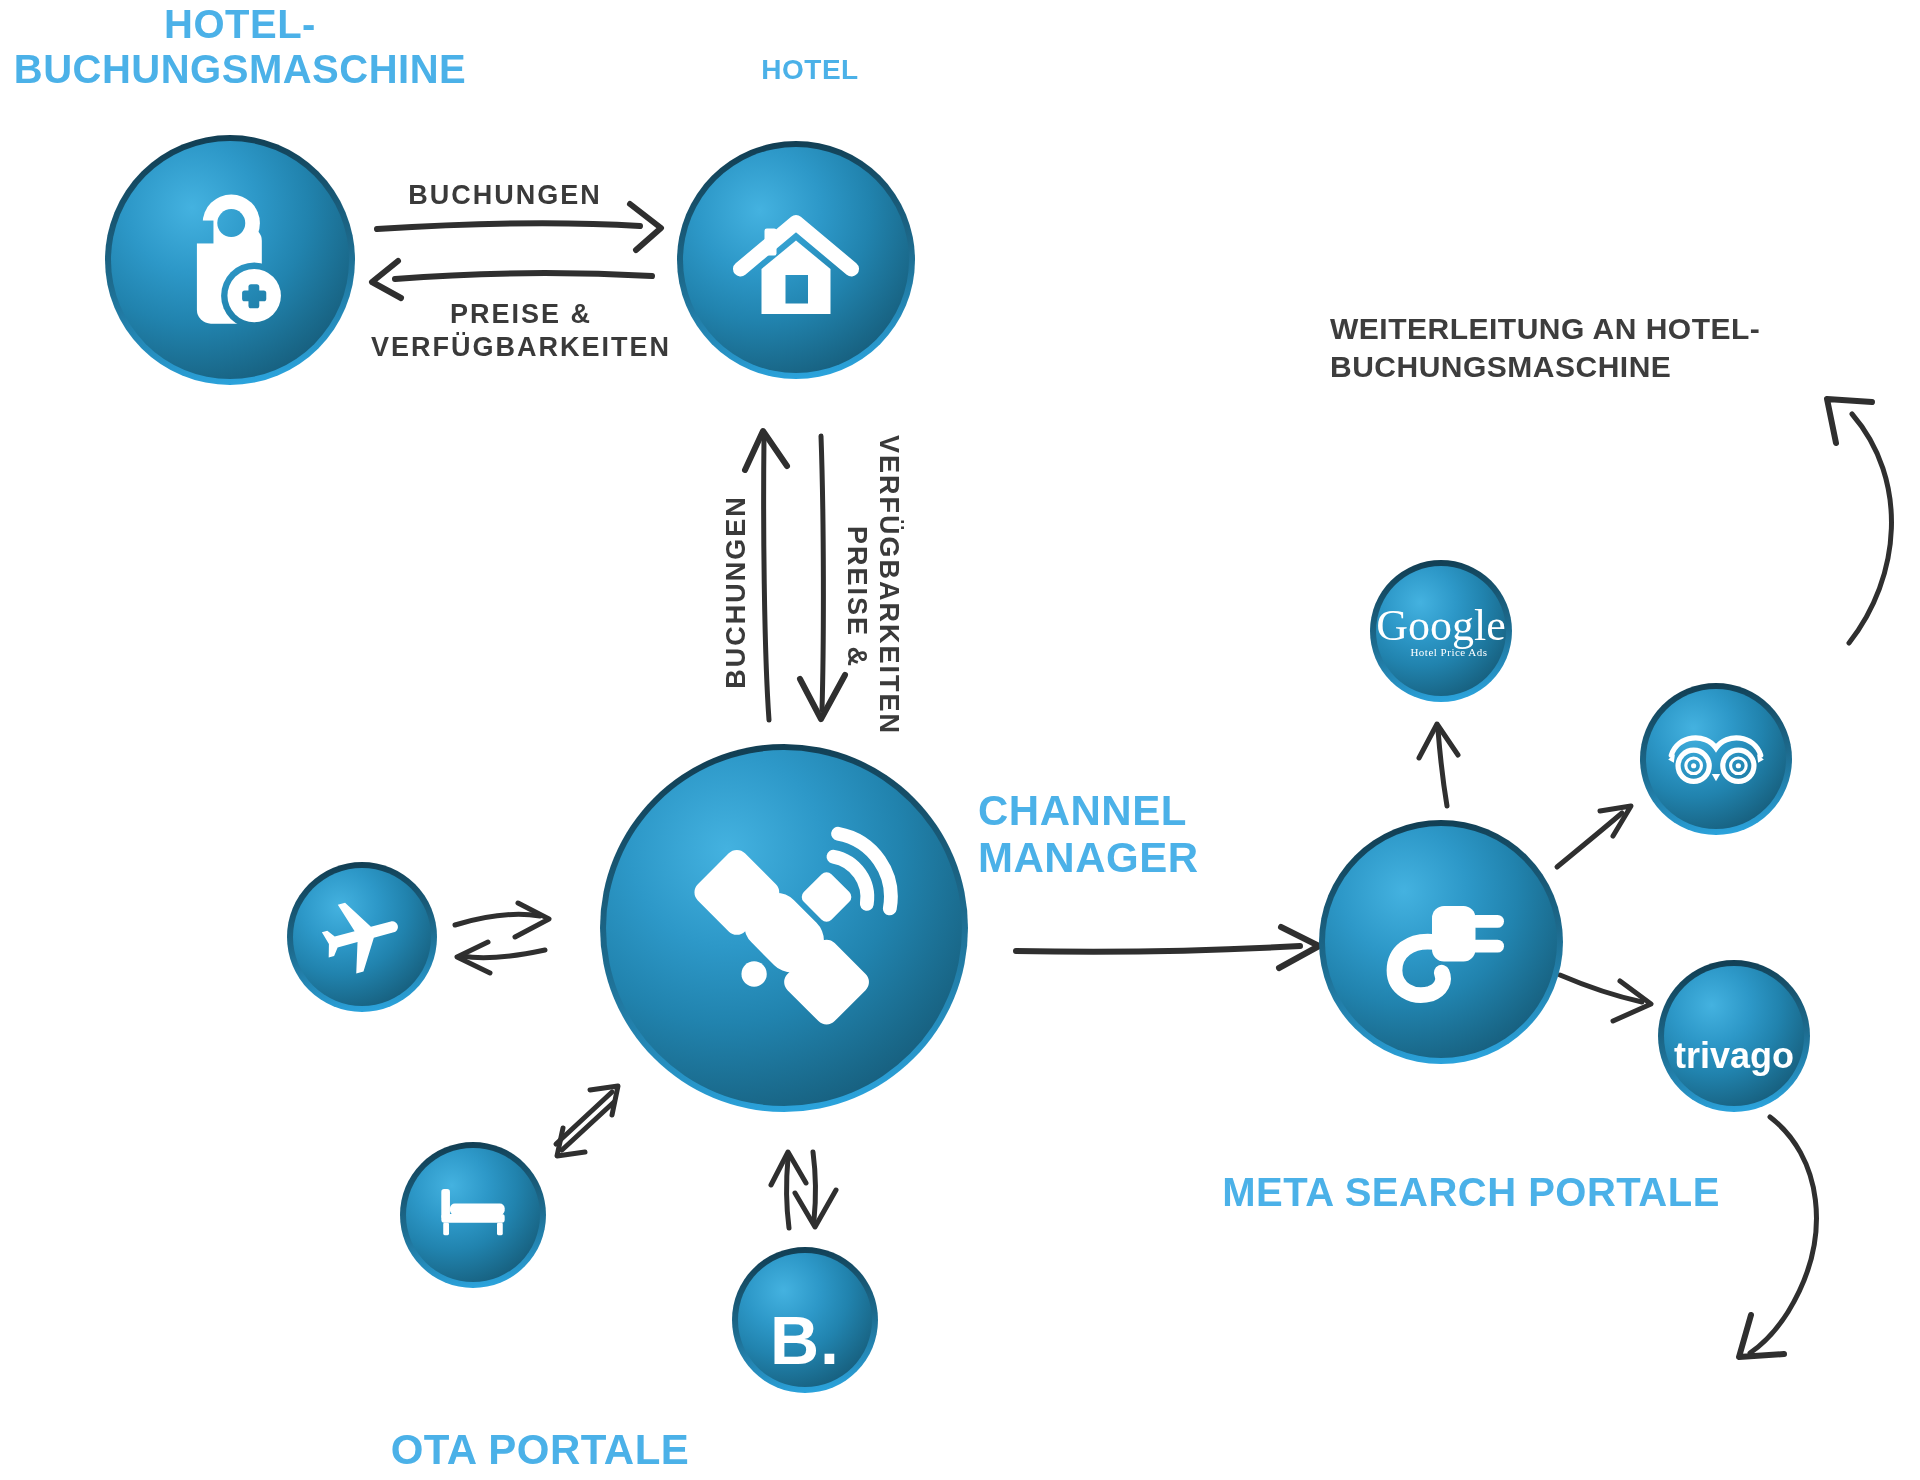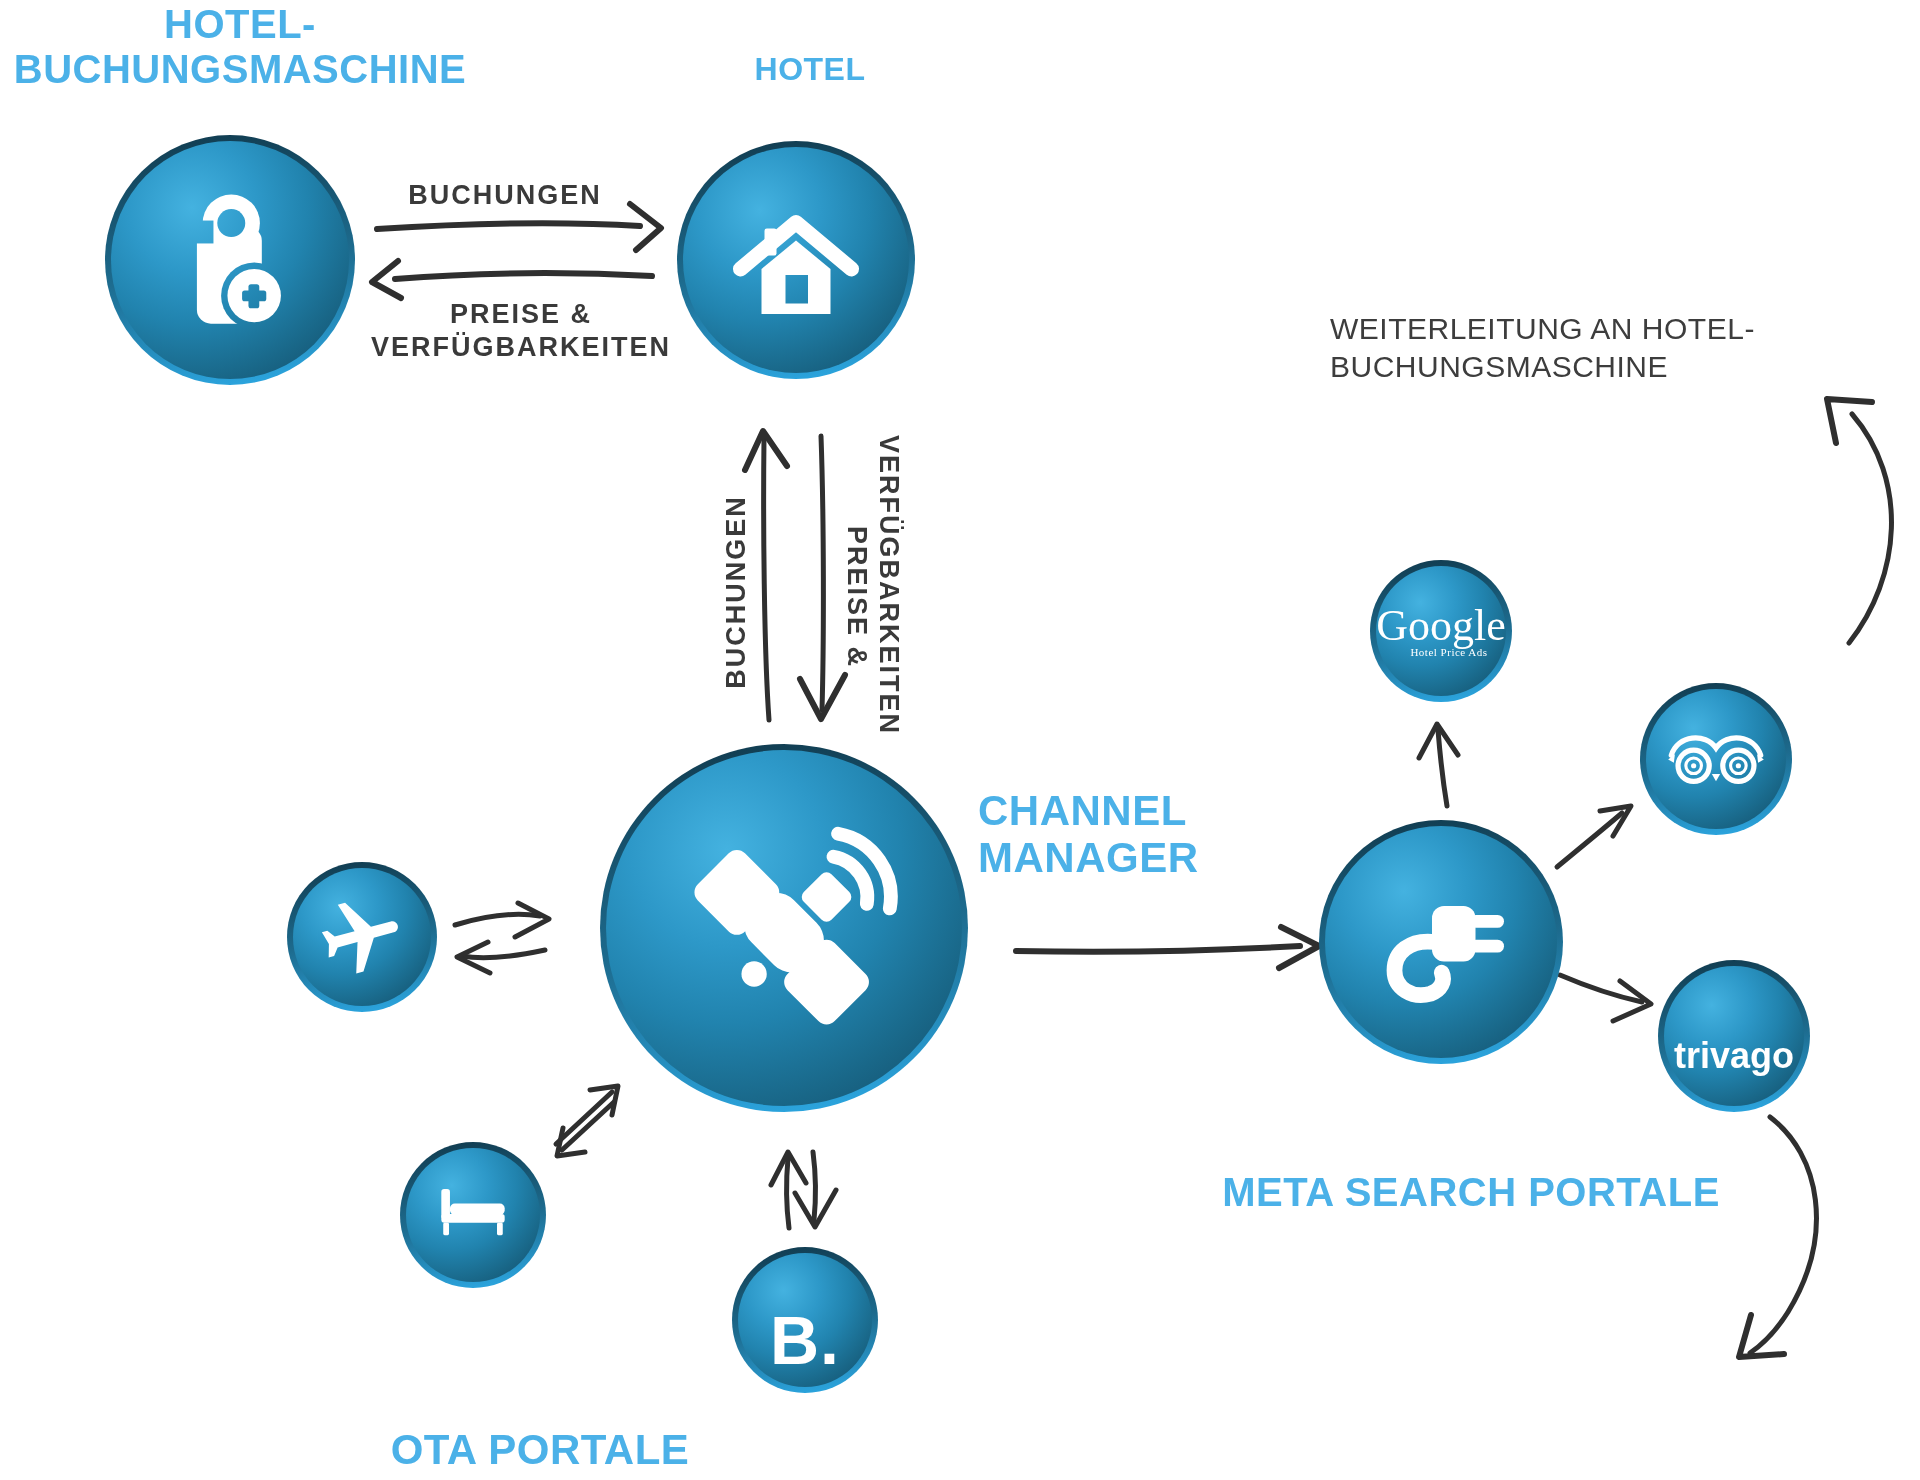--- a/index.html
+++ b/index.html
@@ -1,21 +1,21 @@
 <!DOCTYPE html>
 <html><head>
 <meta charset="utf-8">
 <style>
   html,body{margin:0;padding:0;background:#ffffff;}
   #canvas{position:relative;width:1920px;height:1480px;background:#ffffff;overflow:hidden;
           font-family:"Liberation Sans",sans-serif;}
   
   .h-blue{position:absolute;color:#4bb1e8;font-weight:800;font-size:42px;line-height:47px;
           letter-spacing:.5px;white-space:nowrap;}
-  .h-dark{position:absolute;color:#3d3d3d;font-weight:400;font-size:30px;line-height:38px;
+  .h-dark{position:absolute;color:#3d3d3d;font-weight:700;font-size:30px;line-height:38px;
           letter-spacing:.5px;white-space:nowrap;}
   .flowlbl{position:absolute;color:#3a3a3a;font-weight:700;font-size:27px;line-height:33px;
            letter-spacing:2px;white-space:nowrap;}
   .center-x{transform:translateX(-50%);text-align:center;}
   .vrot{transform:translate(-50%,-50%) rotate(90deg);}
   .vrot-ccw{transform:translate(-50%,-50%) rotate(-90deg);}
   
   .node{position:absolute;border-radius:50%;padding:6px;box-sizing:border-box;
         background:linear-gradient(172deg,#123f54 6%,#1d6b8e 52%,#2ba3dc 94%);}
   .face{width:100%;height:100%;border-radius:50%;display:flex;flex-direction:column;
@@ -108,21 +108,21 @@
       <path class="sk" stroke-width="5" d="M1770,1117 C1820,1155 1835,1235 1788,1312 C1776,1331 1763,1344 1750,1353"></path>
       <path class="sk" stroke-width="6" d="M1751,1315 L1739,1357 L1784,1354"></path>
     </g>
   </svg>
 
   <div class="h-blue center-x" style="left:240px;top:2px;font-size:40px;line-height:45px;">
     <div>HOTEL-</div>
     <div>BUCHUNGSMASCHINE</div>
   </div>
 
-  <div class="h-blue center-x" style="left:810px;top:46px;font-size:32px;">HOTEL</div>
+  <div class="h-blue center-x" style="left:810px;top:46px;font-size:28px;">HOTEL</div>
 
   <div class="h-blue" style="left:978px;top:755px;margin-top:32px;">
     <div>CHANNEL</div>
     <div>MANAGER</div>
   </div>
 
   <div class="h-blue center-x" style="left:540px;top:1426px;">OTA PORTALE</div>
 
   <div class="h-blue center-x" style="left:1471px;top:1156px;font-size:40px;margin-top:13px;">META SEARCH PORTALE</div>
 

